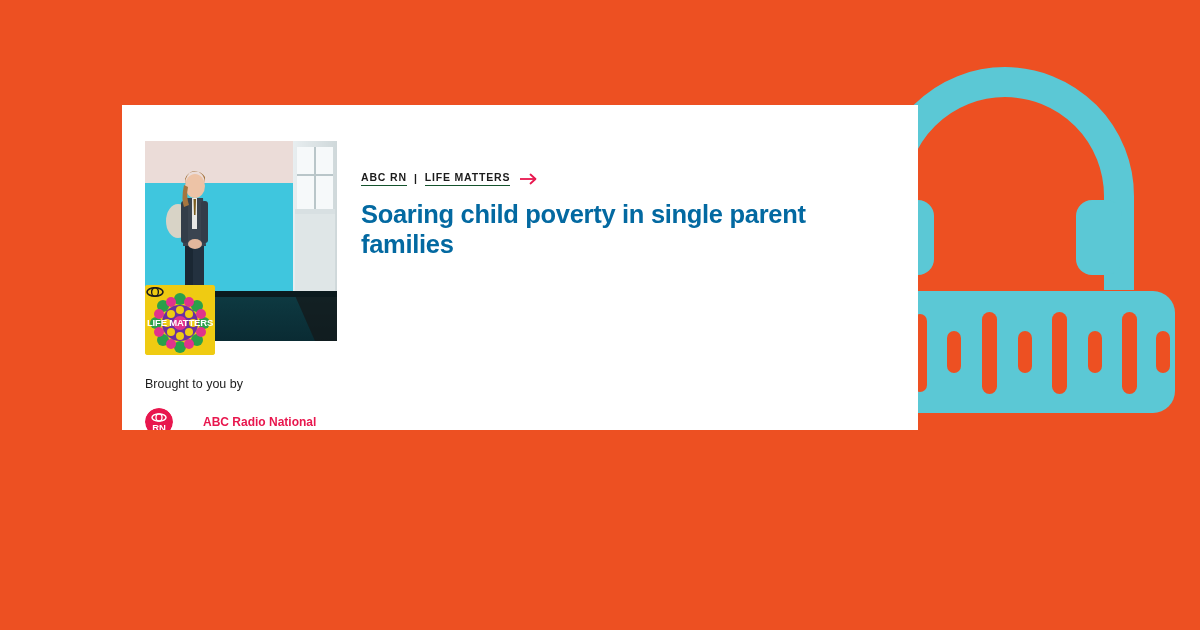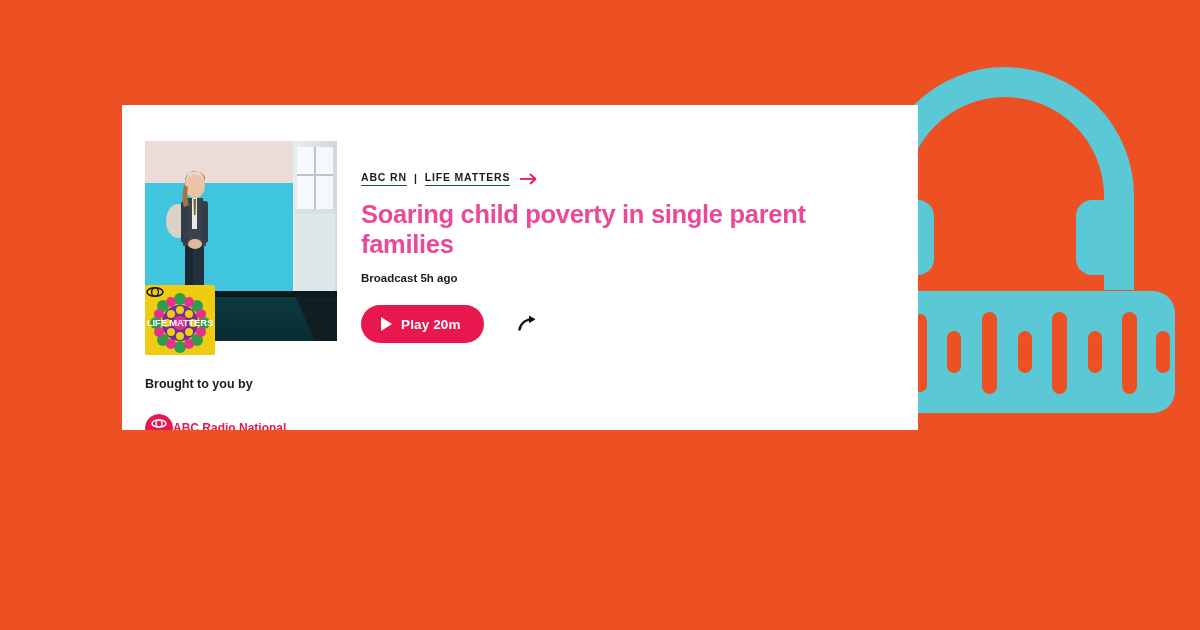--- a/index.html
+++ b/index.html
@@ -103,21 +103,21 @@
   .kicker .arrow {
     margin-left: 10px;
     display: inline-flex;
     align-items: center;
   }
 
   .headline {
     font-size: 25.5px;
     line-height: 1.18;
     font-weight: bold;
-    color: #ec4899;
+    color: #0369a1;
     letter-spacing: -0.012em;
     margin-bottom: 13px;
   }
 
   .broadcast {
     font-size: 11.5px;
     font-weight: bold;
     color: #1C1C1C;
     margin-bottom: 21px;
   }
@@ -162,28 +162,28 @@
 
   
   .brought {
     position: absolute;
     left: 23px;
     top: 272px;
     width: 400px;
   }
   .brought-label {
     font-size: 12.5px;
-    font-weight: bold;
-    color: #1C1C1C;
-    margin-bottom: 23px;
+    font-weight: normal;
+    color: #1C1C1C;
+    margin-bottom: 17px;
   }
   .brought-row {
     display: flex;
     align-items: center;
-    gap: 0;
+    gap: 30px;
   }
   .rn-logo {
     width: 28px; height: 28px;
     border-radius: 50%;
     overflow: hidden;
     flex: none;
   }
   .rn-logo svg { display: block; }
   .brought-name {
     font-size: 12px;
@@ -339,36 +339,21 @@
         <span class="arrow">
           <svg width="18" height="12" viewBox="0 0 18 12" xmlns="http://www.w3.org/2000/svg">
             <path d="M0 6 H14.5" stroke="#E8174E" stroke-width="1.8"></path>
             <path d="M10.5 1.5 L15.5 6 L10.5 10.5" fill="none" stroke="#E8174E" stroke-width="1.8" stroke-linecap="round" stroke-linejoin="round"></path>
           </svg>
         </span>
       </div>
 
       <h1 class="headline">Soaring child poverty in single parent families</h1>
 
-      <div class="broadcast">Broadcast 5h ago</div>
-
-      <div class="actions">
-        <button class="play-btn">
-          <span class="tri"></span>
-          <span>Play 20m</span>
-        </button>
-        <button class="share-btn">
-          <span>
-            <svg width="20" height="18" viewBox="0 0 20 18" xmlns="http://www.w3.org/2000/svg">
-              <path d="M1.5 15.5 C3 8.5 8.5 5.2 14.5 5.2" fill="none" stroke="#111111" stroke-width="2.4" stroke-linecap="round"></path>
-              <path d="M11 1.5 L17.5 5.3 L11 9.2 Z" fill="#111111"></path>
-            </svg>
-          </span>
-        </button>
-      </div>
+
     </div>
 
     <div class="brought">
       <div class="brought-label">Brought to you by</div>
       <div class="brought-row">
         <span class="rn-logo">
           <svg width="28" height="28" viewBox="0 0 28 28" xmlns="http://www.w3.org/2000/svg">
             <circle cx="14" cy="14" r="14" fill="#E8174E"></circle>
             <g>
               <ellipse cx="14" cy="9.5" rx="7" ry="3.6" fill="none" stroke="#FFFFFF" stroke-width="1.5"></ellipse>

